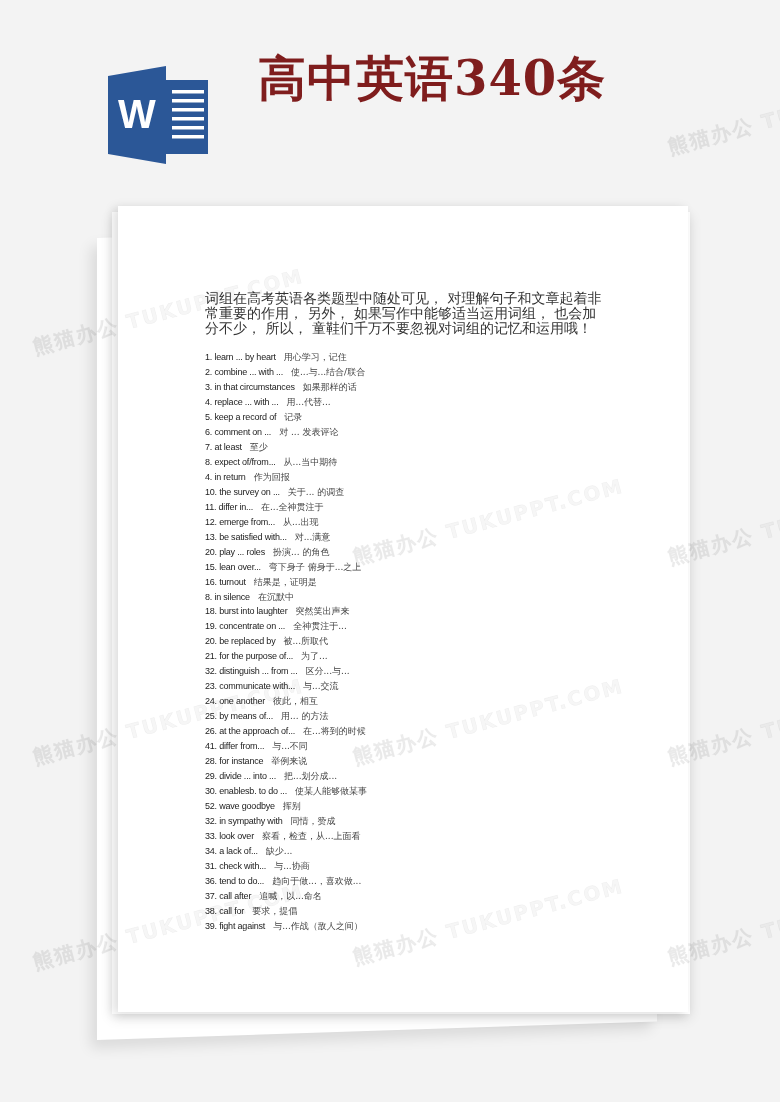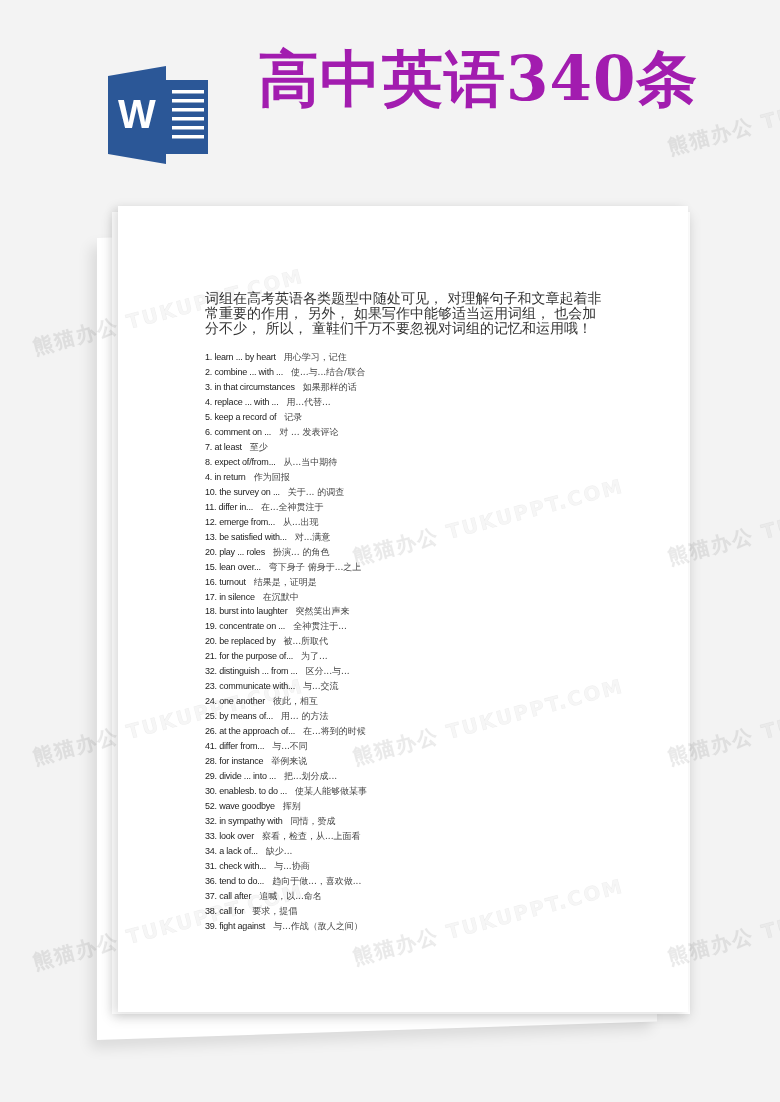--- a/index.html
+++ b/index.html
@@ -6,22 +6,22 @@
     body {
       width: 780px; height: 1102px; position: relative; overflow: hidden;
       background: #f3f3f3;
       font-family: "DejaVu Sans", "Liberation Sans", sans-serif;
     }
     
     .word-icon { position: absolute; left: 108px; top: 66px; width: 102px; height: 98px; }
     .doc-title {
       position: absolute; left: 258px; top: 50px; margin: 0;
       font-family: "DejaVu Serif", "Liberation Serif", serif;
-      font-weight: bold; font-size: 61px; line-height: 57px; letter-spacing: 1px;
-      color: #a21caf;
+      font-weight: bold; font-size: 48px; line-height: 57px; letter-spacing: 1px;
+      color: #7f1d1d;
     }
     .doc-title span { display: block; }
 
     
     .sheet { position: absolute; background: #fff; }
     .sheet-back {
       left: 97px; top: 238px; width: 560px; height: 802px;
       transform-origin: 0 0; transform: skewY(-1.9deg);
       box-shadow: -6px 8px 14px rgba(0,0,0,0.10);
     }
@@ -99,21 +99,21 @@
   <li class="phrase-item"><span class="phrase-en">7. at least</span><span class="phrase-zh">至少</span></li>
   <li class="phrase-item"><span class="phrase-en">8. expect of/from...</span><span class="phrase-zh">从...当中期待</span></li>
   <li class="phrase-item"><span class="phrase-en">4. in return</span><span class="phrase-zh">作为回报</span></li>
   <li class="phrase-item"><span class="phrase-en">10. the survey on ...</span><span class="phrase-zh">关于... 的调查</span></li>
   <li class="phrase-item"><span class="phrase-en">11. differ in...</span><span class="phrase-zh">在...全神贯注于</span></li>
   <li class="phrase-item"><span class="phrase-en">12. emerge from...</span><span class="phrase-zh">从...出现</span></li>
   <li class="phrase-item"><span class="phrase-en">13. be satisfied with...</span><span class="phrase-zh">对...满意</span></li>
   <li class="phrase-item"><span class="phrase-en">20. play ... roles</span><span class="phrase-zh">扮演... 的角色</span></li>
   <li class="phrase-item"><span class="phrase-en">15. lean over...</span><span class="phrase-zh">弯下身子 俯身于...之上</span></li>
   <li class="phrase-item"><span class="phrase-en">16. turnout</span><span class="phrase-zh">结果是，证明是</span></li>
-  <li class="phrase-item"><span class="phrase-en">17. in silence</span><span class="phrase-zh">在沉默中</span></li>
+  <li class="phrase-item"><span class="phrase-en">8. in silence</span><span class="phrase-zh">在沉默中</span></li>
   <li class="phrase-item"><span class="phrase-en">18. burst into laughter</span><span class="phrase-zh">突然笑出声来</span></li>
   <li class="phrase-item"><span class="phrase-en">19. concentrate on ...</span><span class="phrase-zh">全神贯注于...</span></li>
   <li class="phrase-item"><span class="phrase-en">20. be replaced by</span><span class="phrase-zh">被...所取代</span></li>
   <li class="phrase-item"><span class="phrase-en">21. for the purpose of...</span><span class="phrase-zh">为了...</span></li>
   <li class="phrase-item"><span class="phrase-en">32. distinguish ... from ...</span><span class="phrase-zh">区分...与...</span></li>
   <li class="phrase-item"><span class="phrase-en">23. communicate with...</span><span class="phrase-zh">与...交流</span></li>
   <li class="phrase-item"><span class="phrase-en">24. one another</span><span class="phrase-zh">彼此，相互</span></li>
   <li class="phrase-item"><span class="phrase-en">25. by means of...</span><span class="phrase-zh">用... 的方法</span></li>
   <li class="phrase-item"><span class="phrase-en">26. at the approach of...</span><span class="phrase-zh">在...将到的时候</span></li>
   <li class="phrase-item"><span class="phrase-en">41. differ from...</span><span class="phrase-zh">与...不同</span></li>

